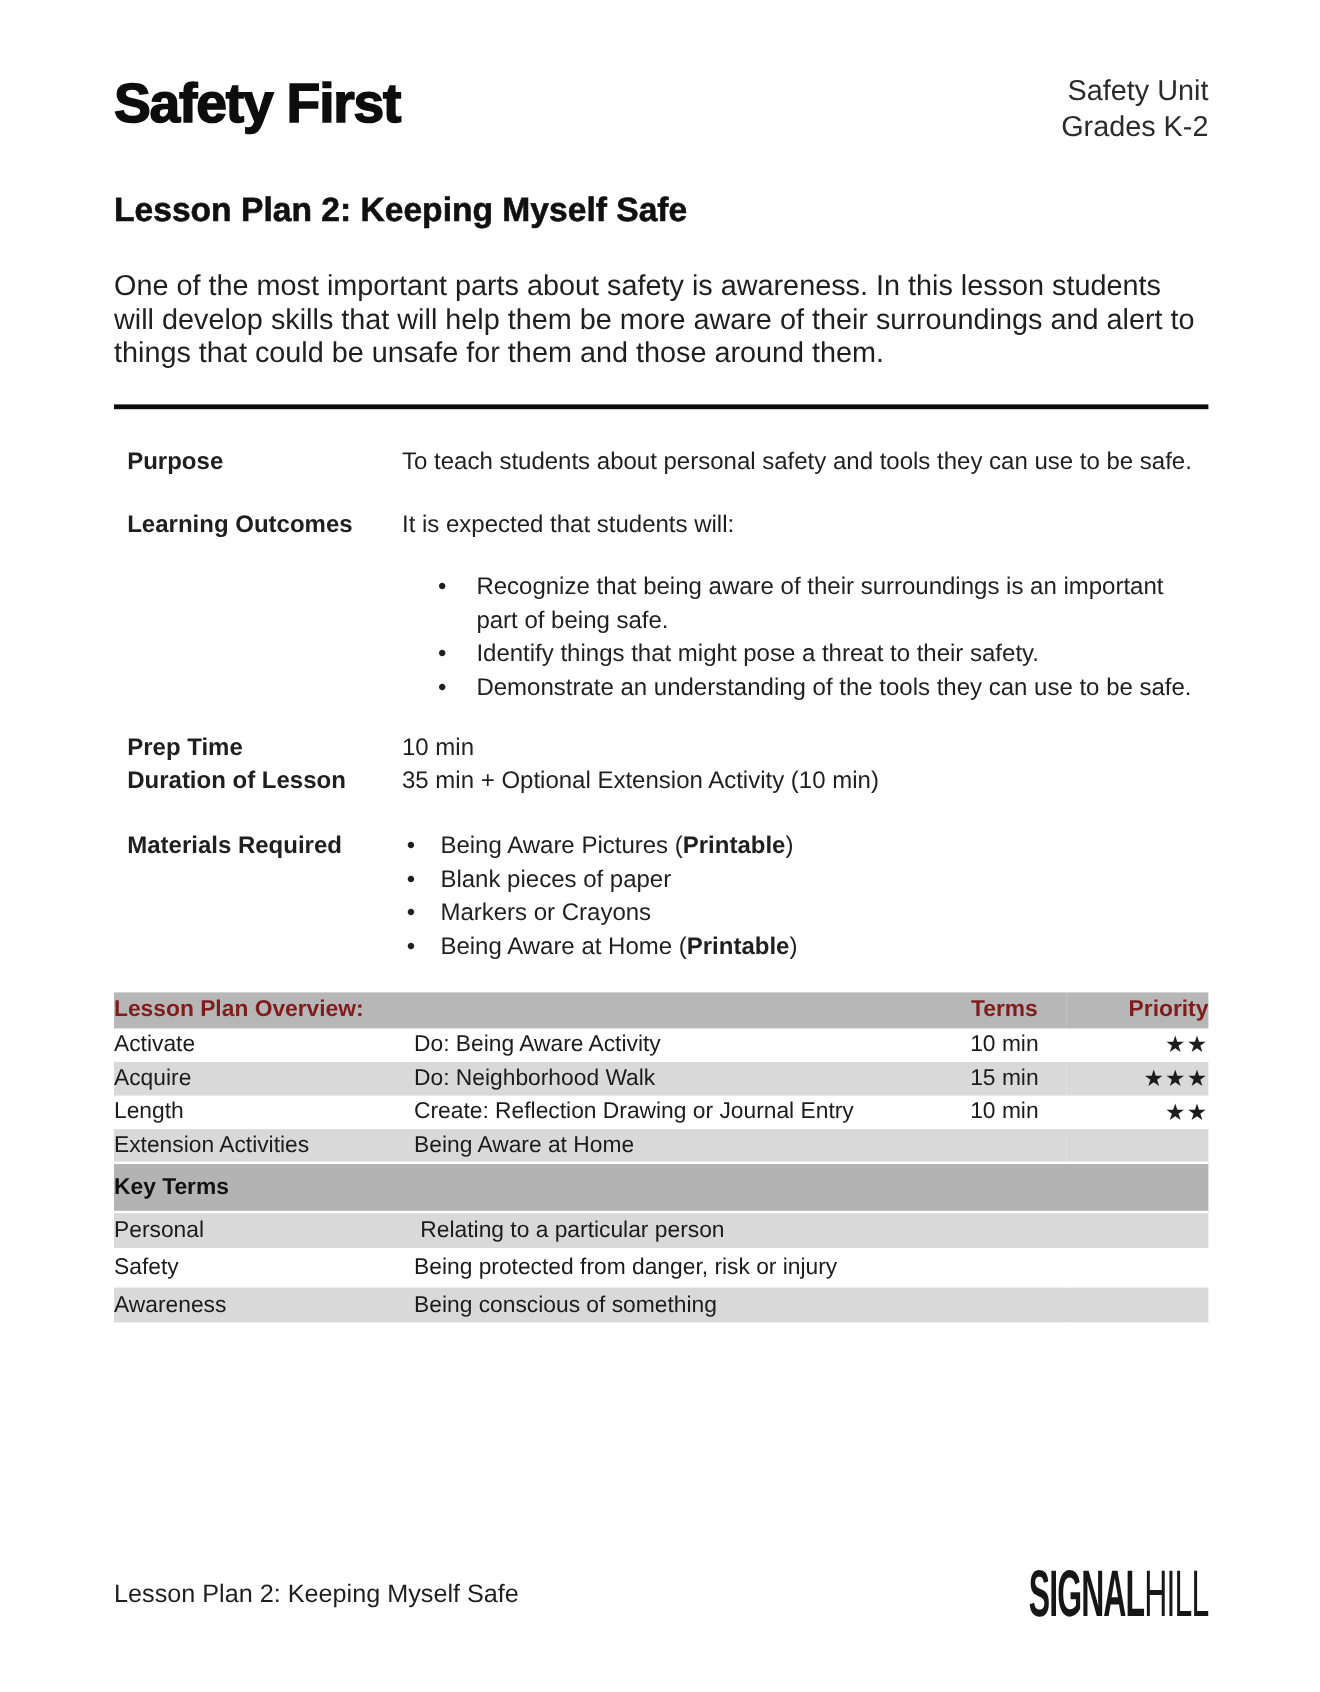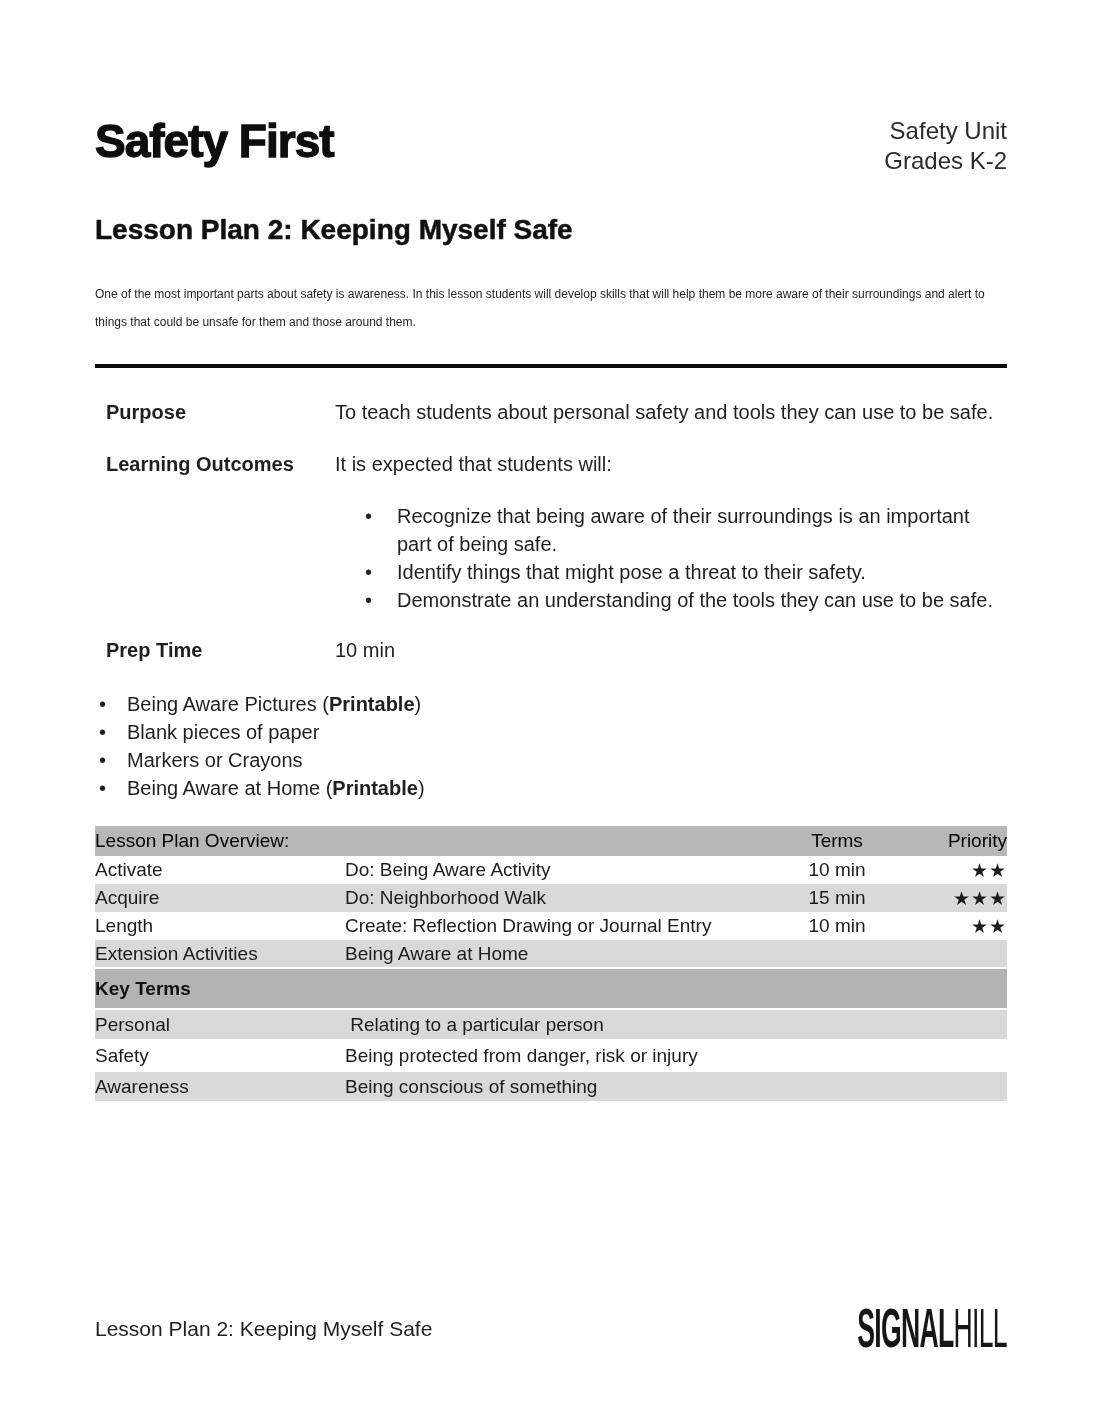--- a/index.html
+++ b/index.html
@@ -16,21 +16,21 @@
     top: 0;
     width: 912px;
     height: 1410px;
   }
 
   
   .header-row {
     display: flex;
     justify-content: space-between;
     align-items: flex-start;
-    padding-top: 116px;
+    padding-top: 61px;
   }
   .doc-title {
     font-size: 46px;
     font-weight: 700;
     letter-spacing: -1px;
     color: #0d0d0d;
     -webkit-text-stroke: 1.3px #0d0d0d;
     line-height: 1.1;
   }
   .unit-info {
@@ -44,21 +44,21 @@
   .lesson-heading {
     margin-top: 38px;
     font-size: 28px;
     font-weight: 700;
     color: #101010;
     -webkit-text-stroke: 0.5px #101010;
   }
 
   .intro {
     margin-top: 34px;
-    font-size: 12px;
+    font-size: 24px;
     line-height: 28px;
     color: #1f1f1f;
     max-width: 905px;
   }
 
   .divider {
     margin-top: 28px;
     height: 4px;
     background: #0b0b0b;
     border: none;
@@ -95,21 +95,21 @@
     border-collapse: collapse;
     font-size: 19px;
     color: #1c1c1c;
   }
   table.overview td { vertical-align: middle; padding: 0; }
   td.c1 { width: 250px; padding-left: 11px; }
   td.c2 { padding-left: 2px; }
   td.c3 { width: 104px; text-align: center; }
   td.c4 { width: 118px; text-align: right; padding-right: 12px; }
   tr.t-head { background: #b7b7b7; height: 30px; }
-  tr.t-head td { font-weight: 400; color: #000000; }
+  tr.t-head td { font-weight: 700; color: #7f1d1d; }
   tr.r { height: 28px; }
   tr.r-alt { background: #d9d9d9; margin-left: 16px; }
   tr.kt-head {
     background: #b3b3b3;
     height: 41px;
     border-top: 2px solid #fff;
     border-bottom: 2px solid #fff;
   }
   tr.kt-head td { font-weight: 700; color: #111; }
   tr.term { height: 31px; border-bottom: 2px solid #fff; }
@@ -188,24 +188,29 @@
         </ul>
       </div>
     </div>
 
     <div class="gap22"></div>
 
     <div class="detail-row">
       <div class="detail-label">Prep Time</div>
       <div class="detail-value">10 min</div>
     </div>
+    <div class="detail-row">
+      <div class="detail-label">Duration of Lesson</div>
+      <div class="detail-value">35 min + Optional Extension Activity (10 min)</div>
+    </div>
 
     <div class="gap26"></div>
 
     <div class="detail-row">
+      <div class="detail-label">Materials Required</div>
       <div class="detail-value">
         <ul class="plain materials-list">
           <li class="b-item">
             <span class="dot"></span>
             <span><span>Being Aware Pictures (</span><span class="bold">Printable</span><span>)</span></span>
           </li>
           <li class="b-item">
             <span class="dot"></span>
             <span><span>Blank pieces of paper</span><span class="bold"></span><span></span></span>
           </li>

